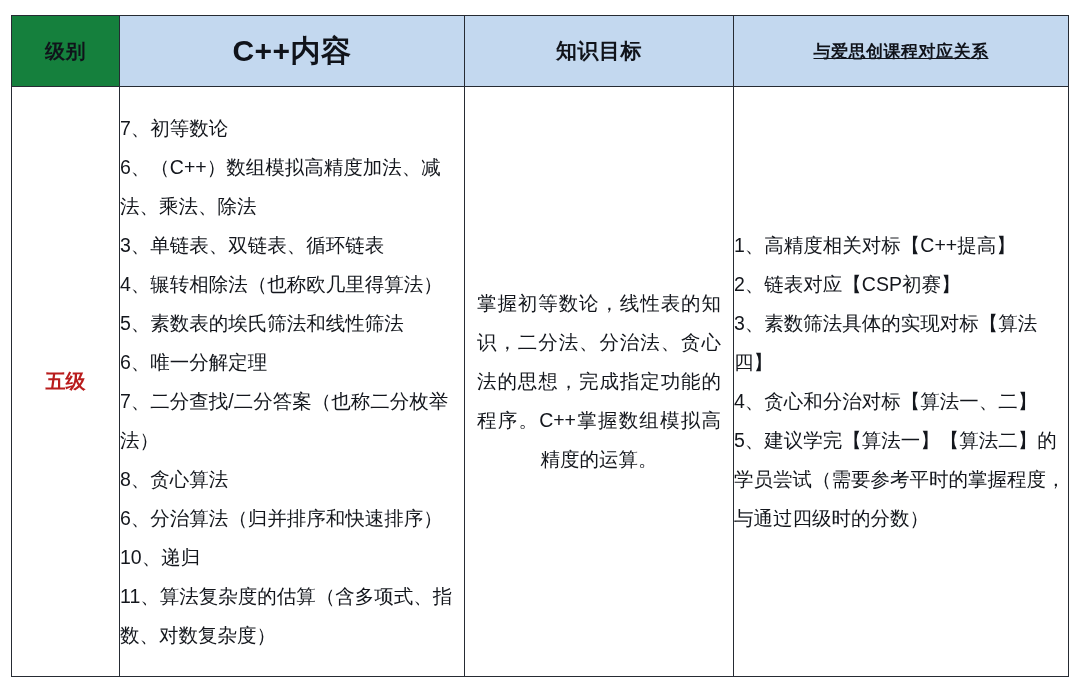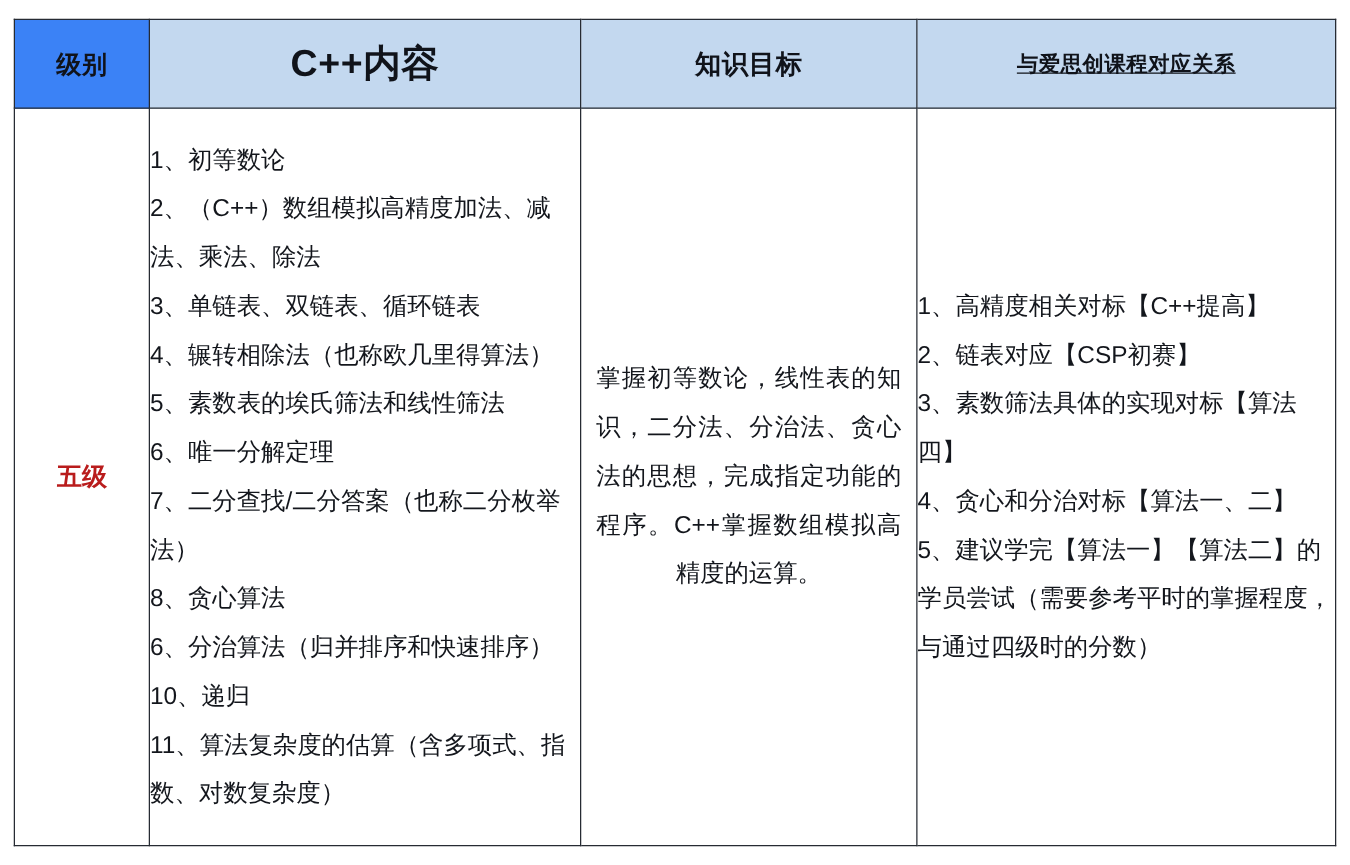--- a/index.html
+++ b/index.html
@@ -113,33 +113,33 @@
 <div id="table-wrap">
   <table class="curriculum">
     <colgroup>
       <col class="c-level">
       <col class="c-content">
       <col class="c-goal">
       <col class="c-map">
     </colgroup>
     <thead>
       <tr>
-        <th class="h-level" style="background: #3b82f6; border-color: rgb(38, 43, 51);">级别</th>
+        <th class="h-level" style="background: #15803d; border-color: rgb(38, 43, 51);">级别</th>
         <th class="h-content" style="background: rgb(195, 216, 239); border-color: rgb(38, 43, 51);">C++内容</th>
         <th class="h-goal" style="background: rgb(195, 216, 239); border-color: rgb(38, 43, 51);">知识目标</th>
         <th class="h-map" style="background: rgb(195, 216, 239); border-color: rgb(38, 43, 51);">与爱思创课程对应关系</th>
       </tr>
     </thead>
     <tbody>
       <tr>
         <td class="level-cell" style="border-color: rgb(38, 43, 51);">五级</td>
         <td class="content-cell" style="border-color: rgb(38, 43, 51);">
           <ul class="line-list">
-              <li>1、初等数论</li>
-              <li>2、（C++）数组模拟高精度加法、减法、乘法、除法</li>
+              <li>7、初等数论</li>
+              <li>6、（C++）数组模拟高精度加法、减法、乘法、除法</li>
               <li>3、单链表、双链表、循环链表</li>
               <li>4、辗转相除法（也称欧几里得算法）</li>
               <li>5、素数表的埃氏筛法和线性筛法</li>
               <li>6、唯一分解定理</li>
               <li>7、二分查找/二分答案（也称二分枚举法）</li>
               <li>8、贪心算法</li>
               <li>6、分治算法（归并排序和快速排序）</li>
               <li>10、递归</li>
               <li>11、算法复杂度的估算（含多项式、指数、对数复杂度）</li>
             </ul>

